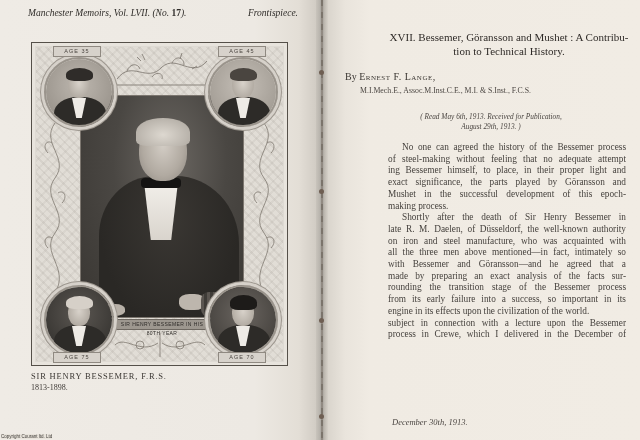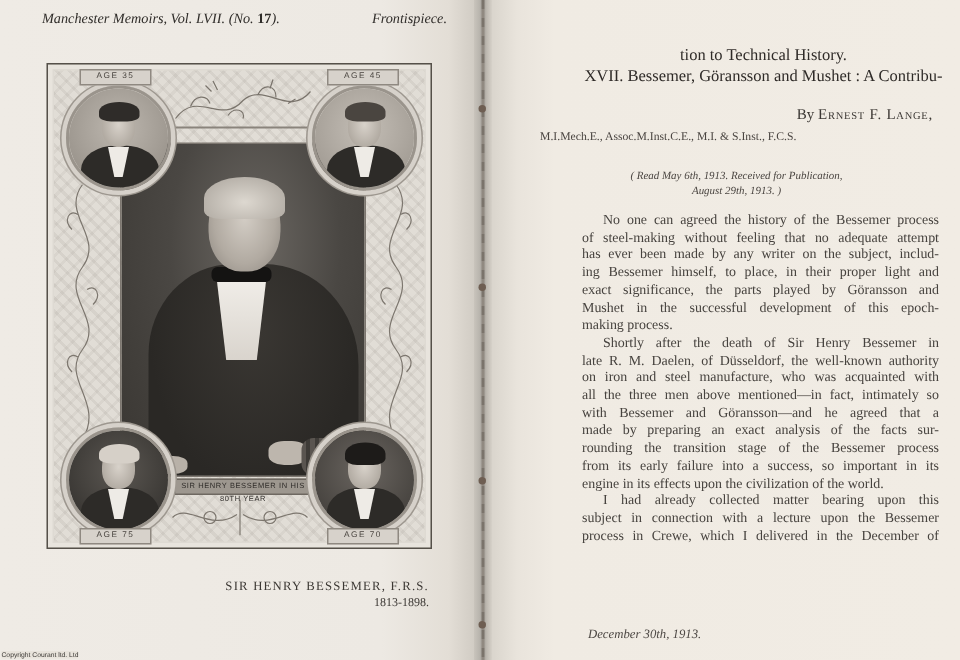--- a/index.html
+++ b/index.html
@@ -84,35 +84,35 @@
       text-align:center; line-height:9px;
     }
     .portrait-caption-plate {
       position:absolute; left:84px; top:276px; width:90px; height:9px;
       background:#9d978f; border:1px solid #6e6861; color:#2e2b28;
       font-family:"Liberation Sans",sans-serif; font-size:5px; letter-spacing:.4px; line-height:9px; text-align:center;
     }
     .flourish { position:absolute; }
 
     .caption {
-      position:absolute; left:31px; top:384px; width:255px; text-align:right;
+      position:absolute; left:31px; top:370px; width:255px; text-align:left;
       font-size:8.5px; letter-spacing:.8px; color:#3c3834; line-height:12px;
     }
     .caption .years { font-size:8px; letter-spacing:0; }
 
     .watermark {
       position:absolute; left:1px; top:434px; font-family:"Liberation Sans",sans-serif;
       font-size:4.5px; color:#3b3834; background:#e8e3db;
     }
     .art-title {
       position:absolute; left:385px; top:30px; width:248px; text-align:center;
       font-size:11px; line-height:14px; color:#2f2b28;
     }
     .author {
-      position:absolute; left:360px; top:71px; width:262px; text-align:right;
+      position:absolute; left:345px; top:71px; width:262px; text-align:left;
       font-size:10px; color:#3b3733;
     }
     .author .sc { font-variant:small-caps; letter-spacing:.5px; }
     .creds {
       position:absolute; left:360px; top:86px; width:262px; text-align:left;
       font-size:7.8px; color:#4a4541;
     }
     .readnote {
       position:absolute; left:360px; top:112px; width:262px; text-align:center;
       font-style:italic; font-size:7.3px; line-height:10px; color:#4a4541;
@@ -234,50 +234,48 @@
 </div>
 
 <div class="caption">
   <div>SIR HENRY BESSEMER, F.R.S.</div>
   <div class="years">1813-1898.</div>
 </div>
 
 <div class="watermark">Copyright Courant ltd. Ltd</div>
 
 <div class="art-title">
+  <div>XVII. Bessemer, Göransson and Mushet : A Contribu-</div>
   <div>tion to Technical History.</div>
-  <div>XVII. Bessemer, Göransson and Mushet : A Contribu-</div>
 </div>
 
 <div class="author">
   <span>By</span>
   <span class="sc">Ernest F. Lange,</span>
 </div>
 <div class="creds">M.I.Mech.E., Assoc.M.Inst.C.E., M.I. &amp; S.Inst., F.C.S.</div>
 
 <div class="readnote">
   <div>( Read May 6th, 1913.   Received for Publication,</div>
   <div>August 29th, 1913. )</div>
 </div>
 
 <div class="body-text" id="body-text">
     <span class="body-line indent">No one can agreed the history of the Bessemer process</span>
     <span class="body-line">of steel-making without feeling that no adequate attempt</span>
-    <span class="body-line">has ever been made by any writer on the subject, includ-</span>
     <span class="body-line">ing Bessemer himself, to place, in their proper light and</span>
     <span class="body-line">exact significance, the parts played by Göransson and</span>
     <span class="body-line">Mushet in the successful development of this epoch-</span>
     <span class="body-line last">making process.</span>
     <span class="body-line indent">Shortly after the death of Sir Henry Bessemer in</span>
     <span class="body-line">late R. M. Daelen, of Düsseldorf, the well-known authority</span>
     <span class="body-line">on iron and steel manufacture, who was acquainted with</span>
     <span class="body-line">all the three men above mentioned—in fact, intimately so</span>
     <span class="body-line">with Bessemer and Göransson—and he agreed that a</span>
     <span class="body-line">made by preparing an exact analysis of the facts sur-</span>
     <span class="body-line">rounding the transition stage of the Bessemer process</span>
     <span class="body-line">from its early failure into a success, so important in its</span>
     <span class="body-line last">engine in its effects upon the civilization of the world.</span>
-    <span class="body-line indent">I had already collected matter bearing upon this</span>
     <span class="body-line">subject in connection with a lecture upon the Bessemer</span>
     <span class="body-line">process in Crewe, which I delivered in the December of</span>
   </div>
 
 <div class="footer-date">December 30th, 1913.</div>
 
 </body></html>

